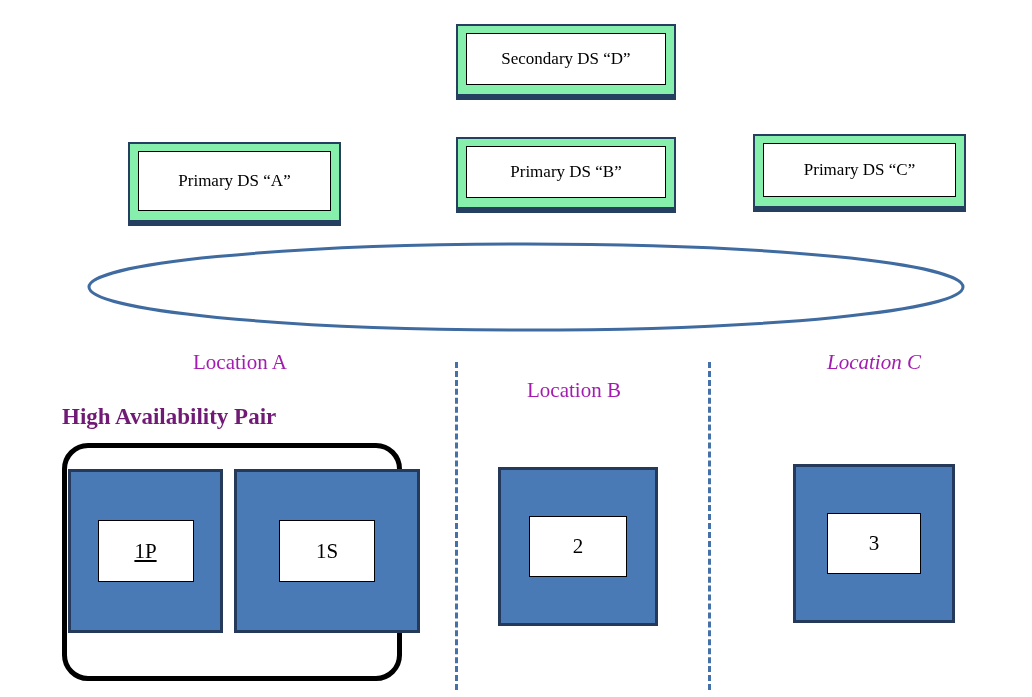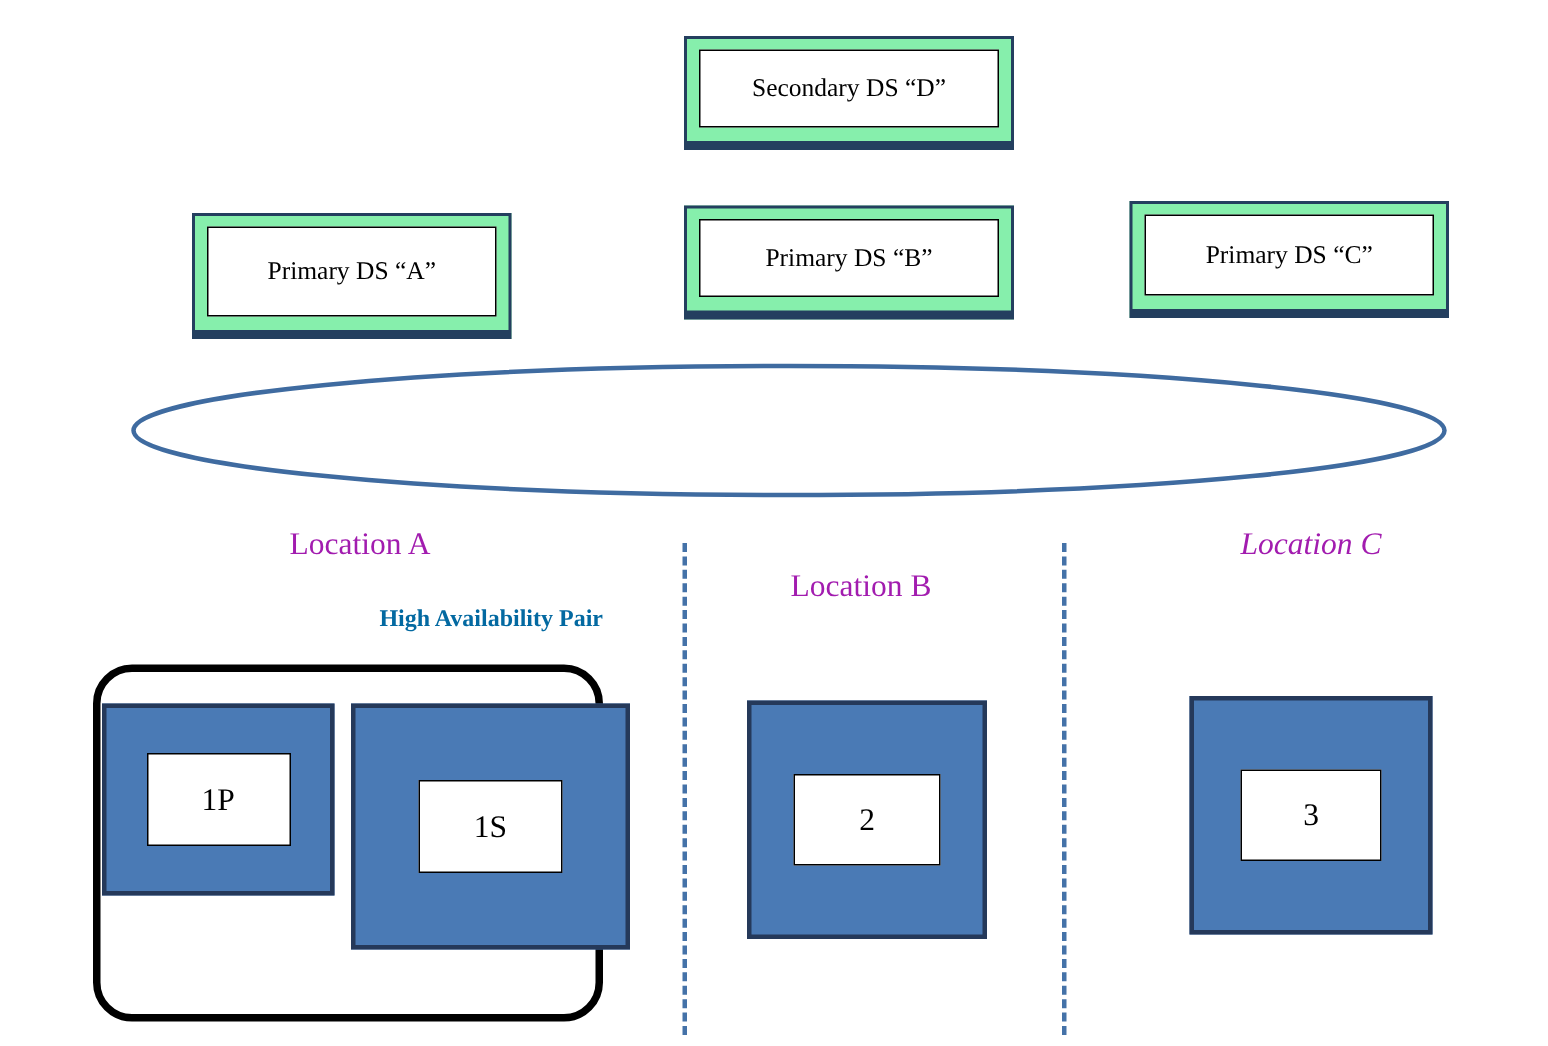--- a/index.html
+++ b/index.html
@@ -81,25 +81,25 @@
     width: 0px;
     border-left: 3px dashed #4472a8;
   }
 
   
   .ha-title {
     position: absolute;
     left: 62px;
     top: 404px;
     width: 340px;
-    text-align: right;
+    text-align: left;
     font-family: "Liberation Serif", "DejaVu Serif", serif;
     font-weight: bold;
-    font-size: 16px;
-    color: #0369a1;
+    font-size: 23px;
+    color: #701a75;
     white-space: nowrap;
   }
   .ha-frame {
     position: absolute;
     left: 62px;
     top: 443px;
     width: 340px;
     height: 238px;
     box-sizing: border-box;
     border: 5px solid #000000;
@@ -167,21 +167,21 @@
   <div class="loc-label" style="left:150px; top:350px; width:180px;">Location A</div>
   <div class="loc-label" style="left:484px; top:338px; width:180px;margin-top:40px;">Location B</div>
   <div class="loc-label" style="left:784px; top:350px; width:180px;font-style:italic;">Location C</div>
 
   <div class="divider" style="left:455px; top:362px; height:328px;"></div>
   <div class="divider" style="left:708px; top:362px; height:328px;"></div>
 
   <div class="ha-title">High Availability Pair</div>
   <div class="ha-frame"></div>
 
-  <div class="node" style="left:68px; top:469px; width:155px; height:128px;">
+  <div class="node" style="left:68px; top:469px; width:155px; height:164px;text-decoration:underline;">
     <div class="node-label" style="width:96px; height:62px;">1P</div>
   </div>
 
   <div class="node" style="left:234px; top:469px; width:186px; height:164px;">
     <div class="node-label" style="width:96px; height:62px;">1S</div>
   </div>
 
   <div class="node" style="left:498px; top:467px; width:160px; height:159px;">
     <div class="node-label" style="width:98px; height:61px;">2</div>
   </div>

